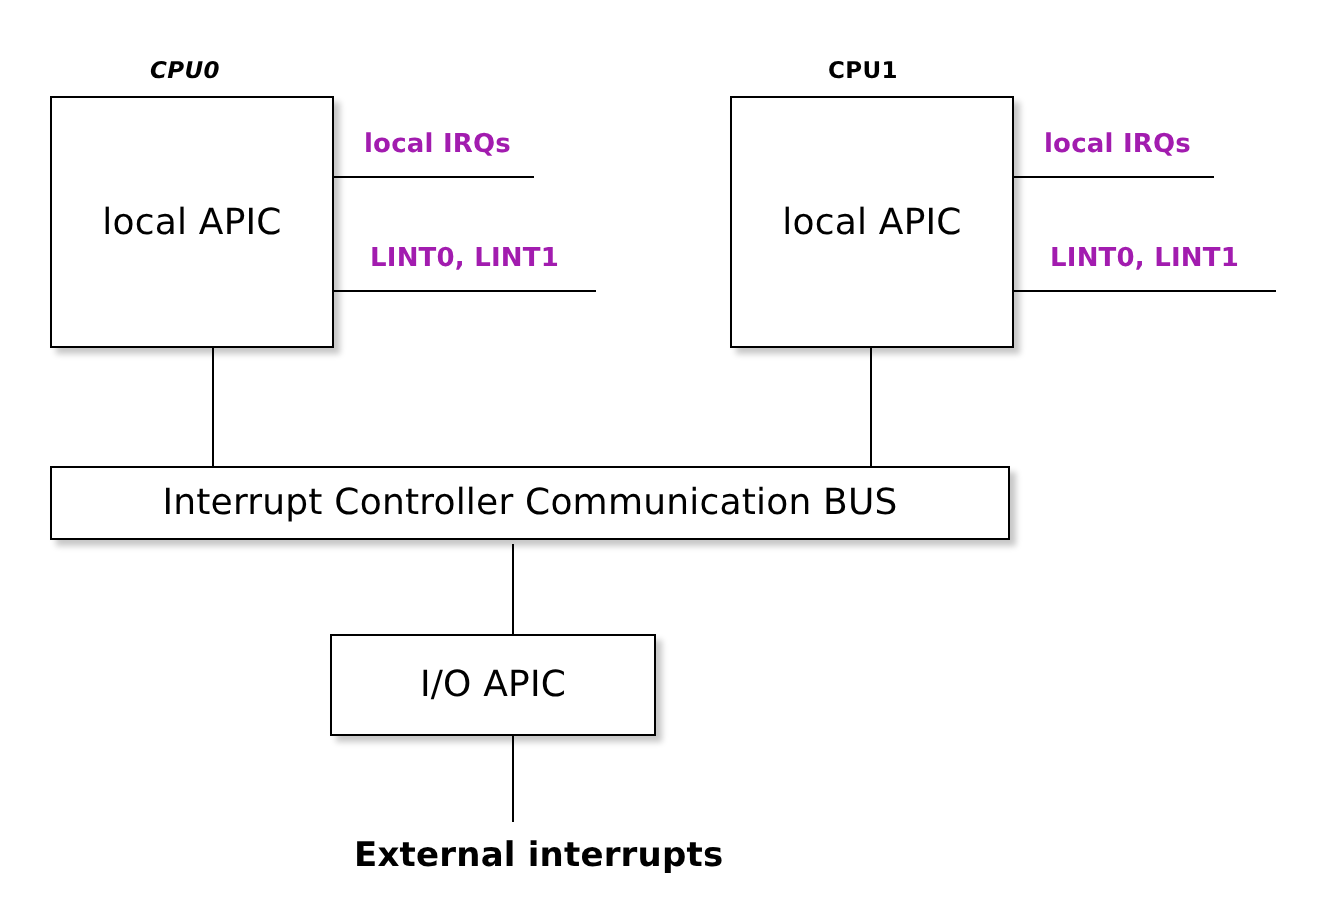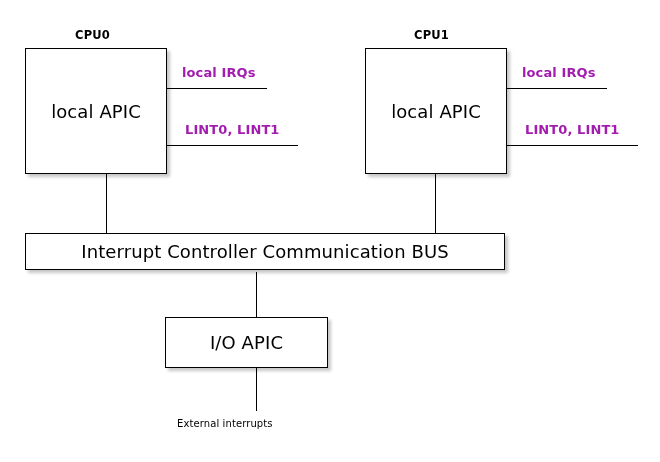--- a/index.html
+++ b/index.html
@@ -54,33 +54,33 @@
   .signal-label {
     position: absolute;
     font-size: 13px;
     font-weight: bold;
     color: #a21caf;
     white-space: nowrap;
     letter-spacing: 0.1px;
   }
   .free-label {
     position: absolute;
-    font-size: 10px;
-    font-weight: normal;
+    font-size: 17px;
+    font-weight: bold;
     color: #000000;
     white-space: nowrap;
     letter-spacing: 0.1px;
   }
 </style>
 </head>
 <body>
 
 <div id="canvas">
 
-  <div class="caption" style="left:75px; top:28px;">CPU0</div>
+  <div class="caption" style="left:75px; top:28px;font-style:italic;">CPU0</div>
 
   <div class="box" style="left:25px; top:48px; width:142px; height:126px;">
     <span class="box-label">local APIC</span>
   </div>
 
   <div class="hline" style="left:167px; top:88px; width:100px;"></div>
   <div class="signal-label" style="left:182px; top:65px;">local IRQs</div>
 
   <div class="hline" style="left:167px; top:145px; width:131px;"></div>
   <div class="signal-label" style="left:185px; top:122px;">LINT0, LINT1</div>

